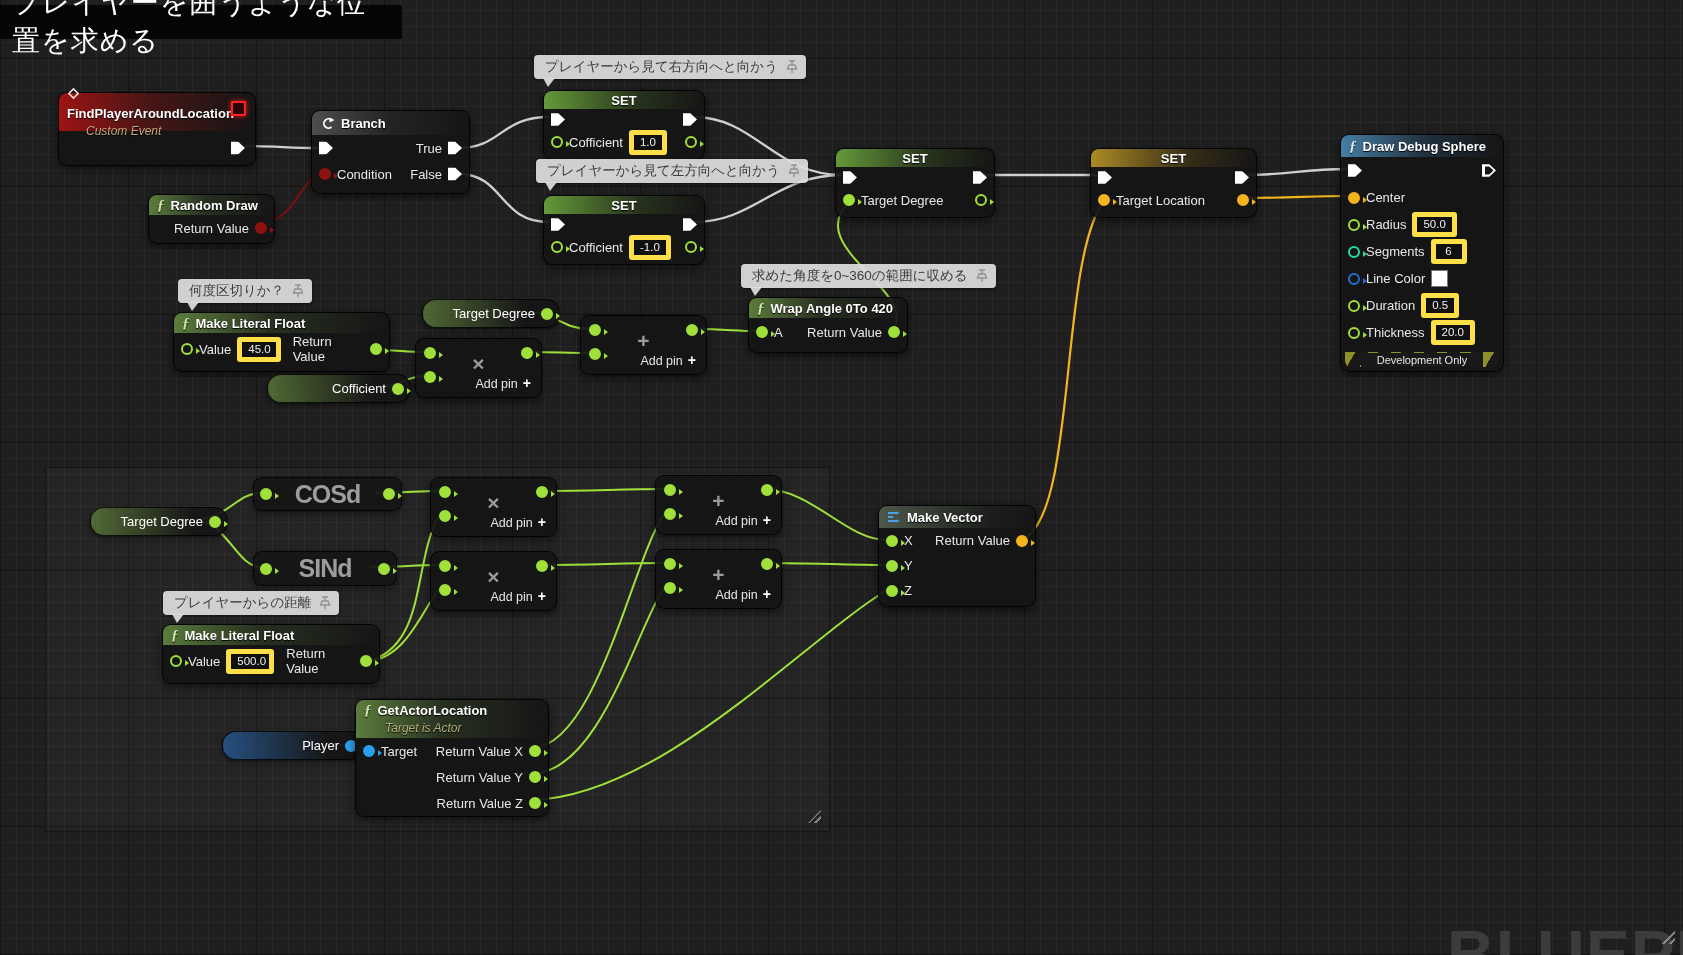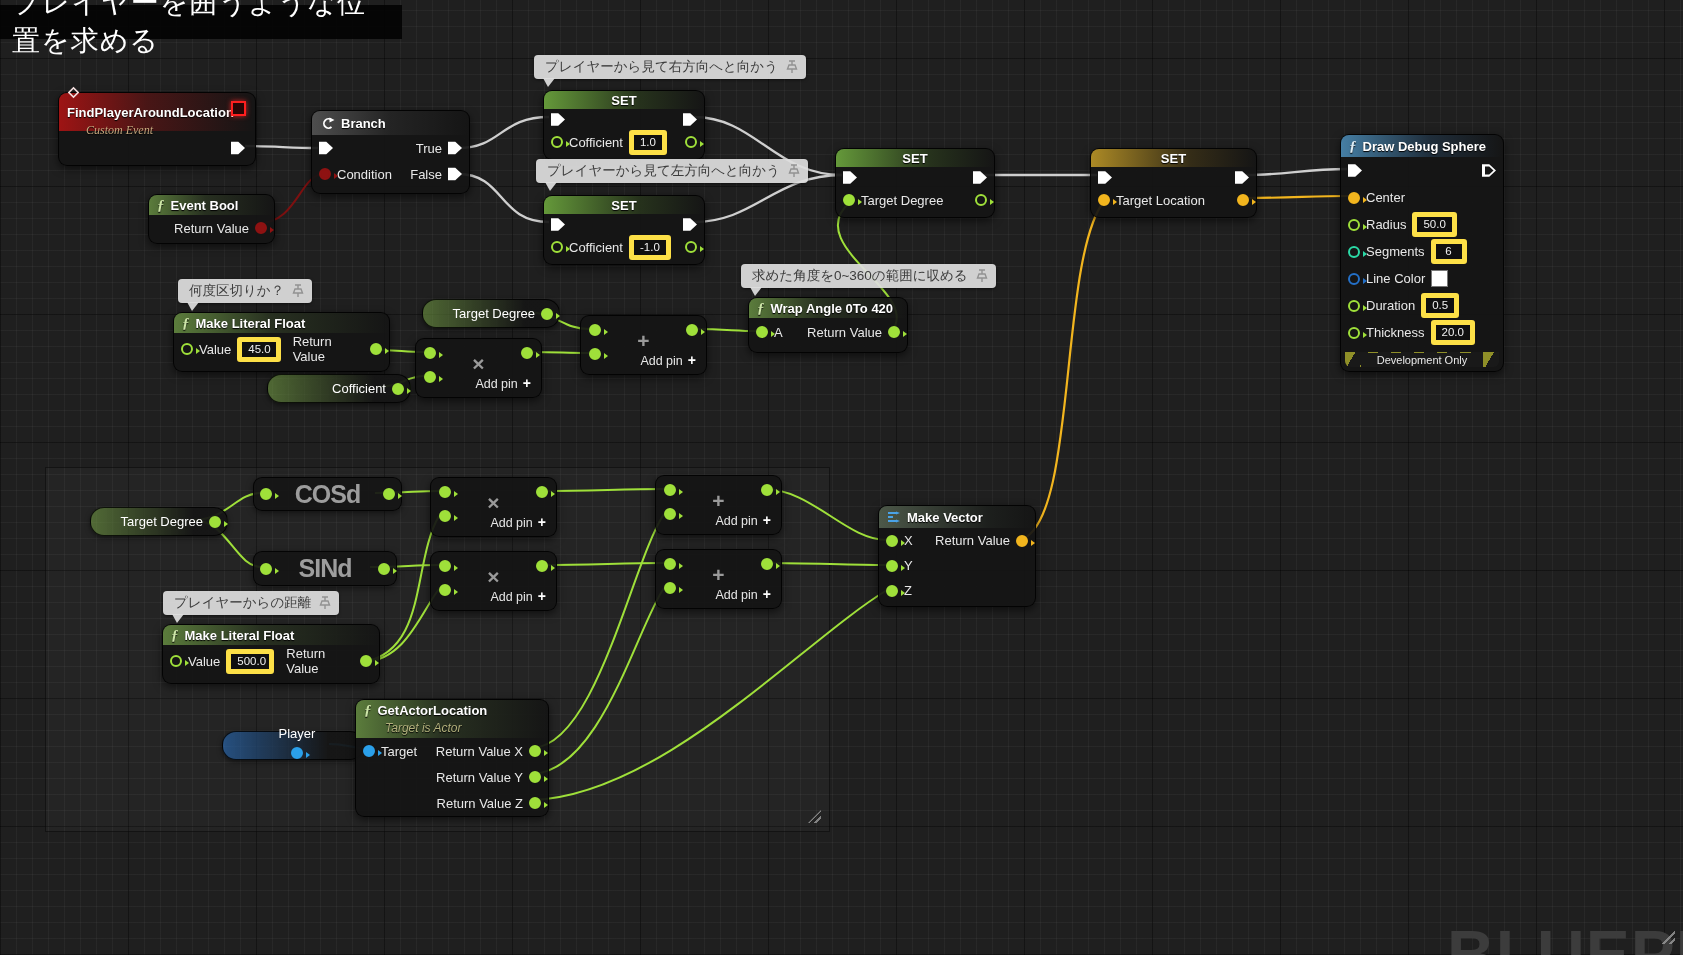--- a/index.html
+++ b/index.html
@@ -31,21 +31,21 @@
   .bubble .pinicon{flex:0 0 auto;opacity:.75;}
   
   .node{position:absolute;background:rgba(20,20,20,0.93);border:1px solid rgba(0,0,0,0.8);
     border-radius:9px;z-index:5;box-shadow:0 3px 8px rgba(0,0,0,.55);color:#e8e8e8;}
   .hdr{height:22px;display:flex;align-items:center;gap:6px;padding:0 8px;
     border-radius:8px 8px 0 0;font-size:13px;font-weight:bold;color:#fff;
     text-shadow:0 1px 1px #000;white-space:nowrap;}
   .hdr.two{height:38px;flex-wrap:wrap;align-content:center;}
   .hdr .sub{width:100%;font-weight:normal;font-style:italic;font-size:12px;margin-top:-3px;}
   .hdr-red{background:linear-gradient(90deg,#9e1414 0%,rgba(90,22,22,.75) 45%,rgba(30,30,30,0) 100%);}
-  .hdr-red .sub{color:#c8a87e;font-family:Liberation Serif, serif;}
+  .hdr-red .sub{color:#c8a87e;}
   .hdr-green{background:linear-gradient(90deg,rgba(95,130,62,.95) 0%,rgba(52,66,40,.6) 45%,rgba(30,30,30,0) 100%);}
   .hdr-green .sub{color:#b2b07c;}
   .hdr-gray{background:linear-gradient(90deg,rgba(125,125,125,.55) 0%,rgba(70,70,70,.3) 50%,rgba(30,30,30,0) 100%);}
   .hdr-setg{background:linear-gradient(90deg,rgba(105,160,60,.95) 0%,rgba(55,78,35,.5) 60%,rgba(30,30,30,0) 100%);justify-content:center;height:18px;}
   .hdr-sety{background:linear-gradient(90deg,rgba(180,144,38,.95) 0%,rgba(84,68,25,.5) 60%,rgba(30,30,30,0) 100%);justify-content:center;height:18px;}
   .hdr-blue{background:linear-gradient(90deg,rgba(72,132,172,.95) 0%,rgba(38,62,84,.6) 55%,rgba(30,30,30,0) 100%);}
   .hdr-mv{background:linear-gradient(90deg,rgba(86,100,82,.85) 0%,rgba(40,46,40,.4) 70%,rgba(30,30,30,0) 100%);}
   .ficon{font-family:"Liberation Serif",serif;font-style:italic;font-weight:bold;
     font-size:15px;color:#cde6a8;line-height:1;}
   .hdr-blue .ficon{color:#dcecf5;}
@@ -73,21 +73,21 @@
   .swatch{display:inline-block;width:15px;height:15px;background:#fff;border:1px solid #777;}
   .banner{position:absolute;left:4px;right:4px;bottom:4px;height:15px;border-radius:0 0 6px 6px;
     background:repeating-linear-gradient(120deg,#8f8f28 0 9px,#191919 9px 20px);
     display:flex;align-items:center;justify-content:center;font-size:11px;color:#e8e8e8;}
   .banner span{background:#191919;padding:0 16px;line-height:14px;}
   
   .pill{position:absolute;height:27px;border-radius:14px;display:flex;align-items:center;
     gap:6px;padding:0 6px 0 14px;font-size:13px;color:#fff;z-index:5;
     background:linear-gradient(90deg,rgba(120,165,70,.55),rgba(22,22,22,.95) 75%);
     border:1px solid rgba(0,0,0,.8);box-shadow:0 2px 5px rgba(0,0,0,.5);justify-content:flex-end;}
-  .pill.blue{background:linear-gradient(90deg,rgba(40,110,190,.6),rgba(22,22,22,.95) 75%);flex-direction:column;}
+  .pill.blue{background:linear-gradient(90deg,rgba(40,110,190,.6),rgba(22,22,22,.95) 75%);}
   
   .mathn{position:absolute;background:rgba(22,22,22,0.93);border:1px solid rgba(0,0,0,.8);
     border-radius:9px;display:flex;align-items:center;justify-content:space-between;
     padding:0 6px;z-index:5;box-shadow:0 2px 6px rgba(0,0,0,.5);}
   .mathn .big{font-size:25px;font-weight:bold;color:#9d9d9d;letter-spacing:-1px;
     transform:scaleY(1.05);}
   .op{width:125px;height:58px;}
   .op .opicon{position:absolute;left:0;right:0;top:14px;text-align:center;font-size:21px;
     font-weight:bold;color:#9a9a9a;line-height:1;}
   .op .addpin{position:absolute;right:10px;bottom:6px;font-size:12.5px;color:#e6e6e6;}
@@ -191,21 +191,21 @@
       <span>Condition</span>
       <span class="grow"></span>
       <span>False</span>
       <span class="exec"></span>
     </div>
   </div>
 
   <div class="node" style="left:148px;top:194px;width:125px;height:48px;">
     <div class="hdr hdr-green" style="height:20px;">
       <span class="ficon">ƒ</span>
-      <span>Event Bool</span>
+      <span>Random Draw</span>
     </div>
     <div class="row" style="justify-content:flex-end;">
       <span>Return Value</span>
       <span class="dot r"></span>
     </div>
   </div>
 
   <div class="node" style="left:543px;top:90px;width:160px;height:68px;">
     <div class="hdr hdr-setg">SET</div>
     <div class="row" style="height:21px;">

